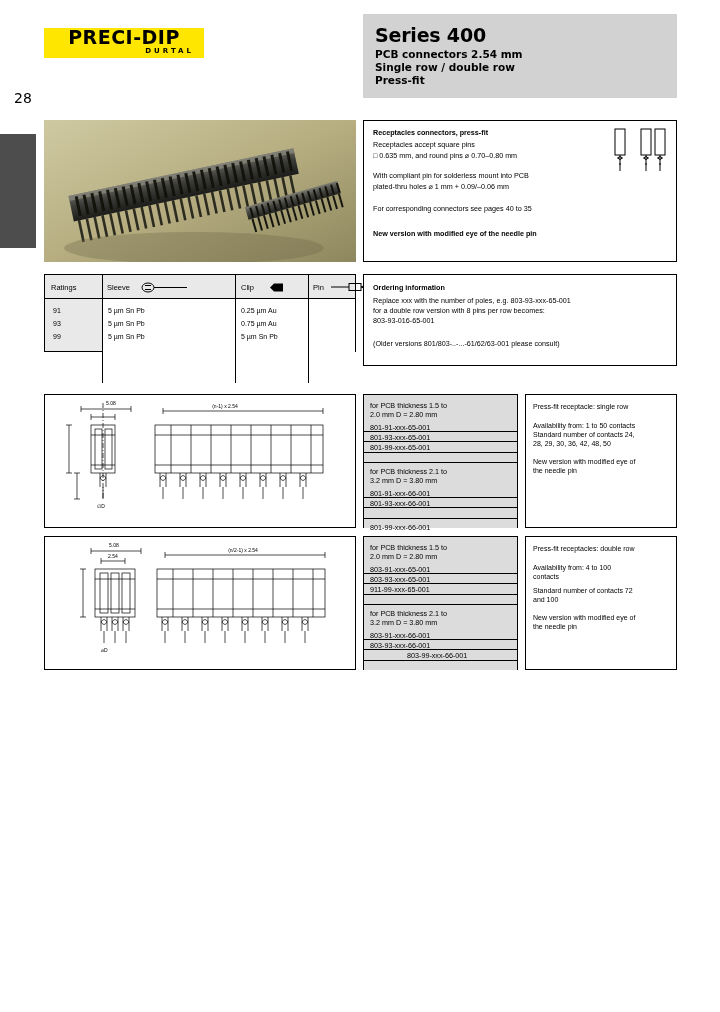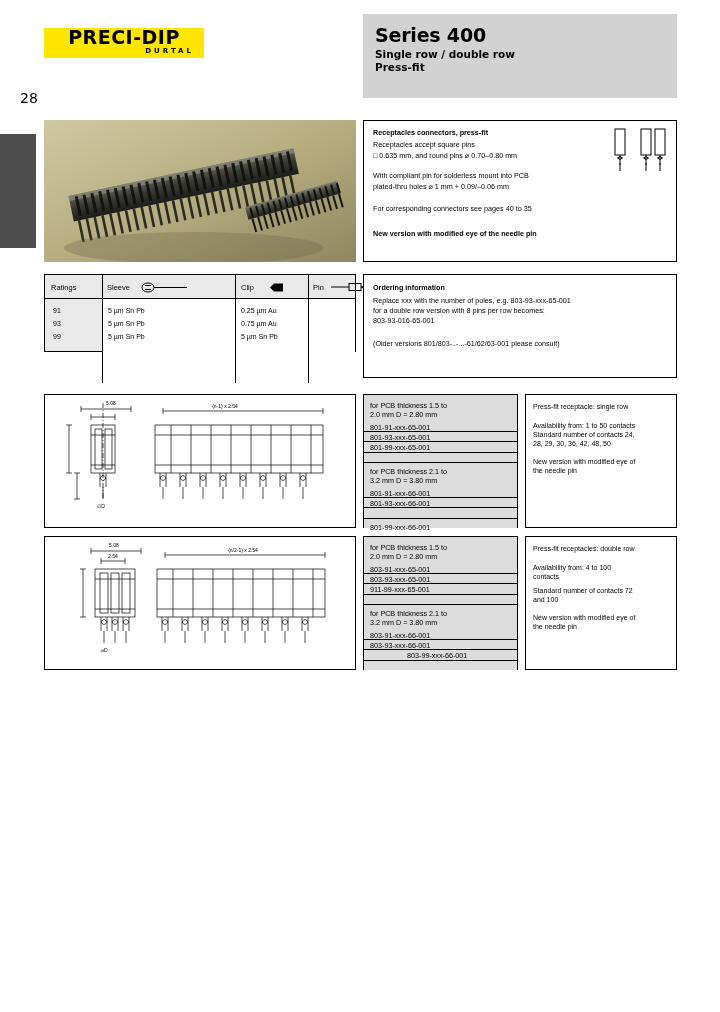--- a/index.html
+++ b/index.html
@@ -42,21 +42,21 @@
     font-weight:bold;font-size:19px;letter-spacing:-0.2px;
   }
   #series-sub{
     left:375px;top:48px;width:300px;
     font-family:"DejaVu Sans", sans-serif;
     font-weight:bold;font-size:10.5px;line-height:13px;
   }
   #page-number{
     left:14px;top:90px;width:30px;
     font-family:"DejaVu Sans", sans-serif;
-    font-size:14px;font-weight:normal;text-align:center;
+    font-size:14px;font-weight:normal;text-align:left;
   }
   #left-tab{
     left:0;top:134px;width:36px;height:114px;
     background:#4d4d4d;
   }
 
   
   #photo{
     left:44px;top:120px;width:312px;height:142px;
     background:#b9b38c;
@@ -85,21 +85,21 @@
   }
   #ratings .vline{position:absolute;top:0;width:1px;height:108px;background:#000;}
   .rt-label{position:absolute;font-size:7.5px;}
   .rt-cell{position:absolute;font-size:7px;}
   #ratings .bodywhite{
     position:absolute;left:57px;top:24px;width:253px;height:84px;background:#fff;
   }
 
   
   #ordering{
-    left:363px;top:274px;width:314px;height:104px;
+    left:363px;top:274px;width:314px;height:92px;
     border:1px solid #000;box-sizing:border-box;background:#fff;
   }
   .or-text{position:absolute;left:9px;font-size:7.2px;line-height:9.4px;}
   .or-bold{font-weight:bold;}
 
   
   .dwg{
     border:1px solid #000;box-sizing:border-box;background:#fff;overflow:hidden;
   }
   #dwg1{left:44px;top:394px;width:312px;height:134px;}
@@ -124,20 +124,21 @@
 <body>
 
 <div class="pg" id="logo-box">
   <div id="logo-text">PRECI-DIP</div>
   <div id="logo-sub">DURTAL</div>
 </div>
 
 <div class="pg" id="header-grey"></div>
 <div class="pg" id="series-title">Series 400</div>
 <div class="pg" id="series-sub">
+  <div>PCB connectors 2.54 mm</div>
   <div>Single row / double row</div>
   <div>Press-fit</div>
 </div>
 <div class="pg" id="page-number">28</div>
 <div class="pg" id="left-tab"></div>
 
 <div class="pg" id="photo">
   <svg width="312" height="142" viewBox="0 0 312 142">
     <defs>
       <linearGradient id="bgG" x1="0" y1="0" x2="1" y2="1">

